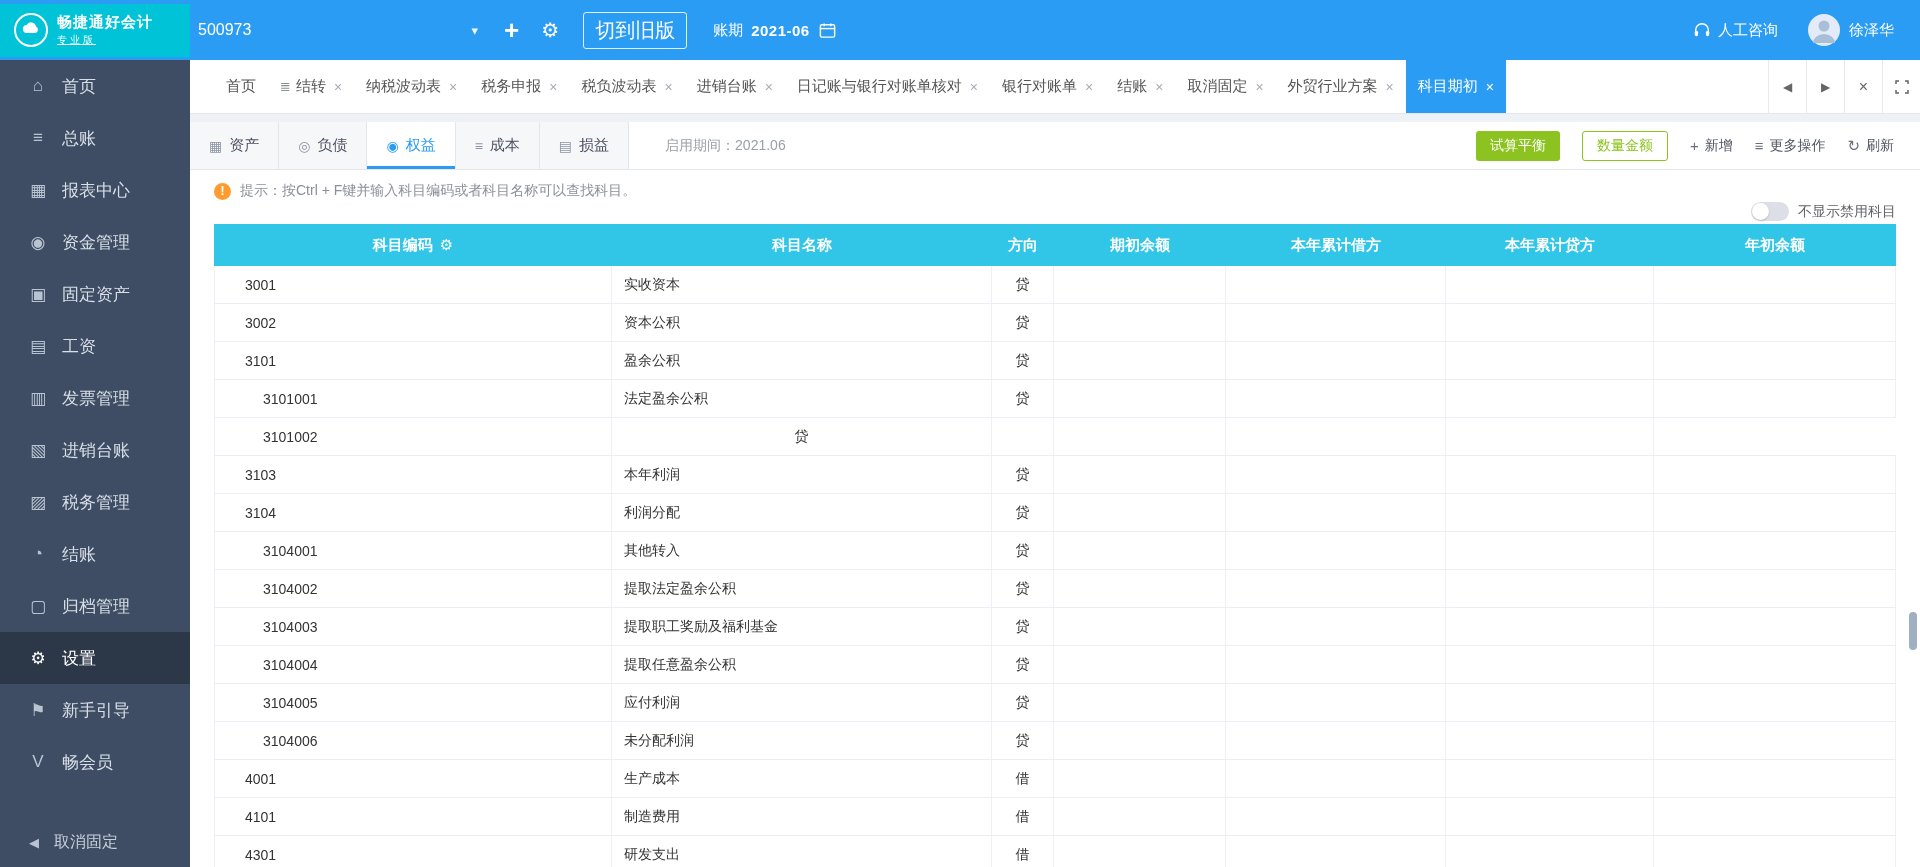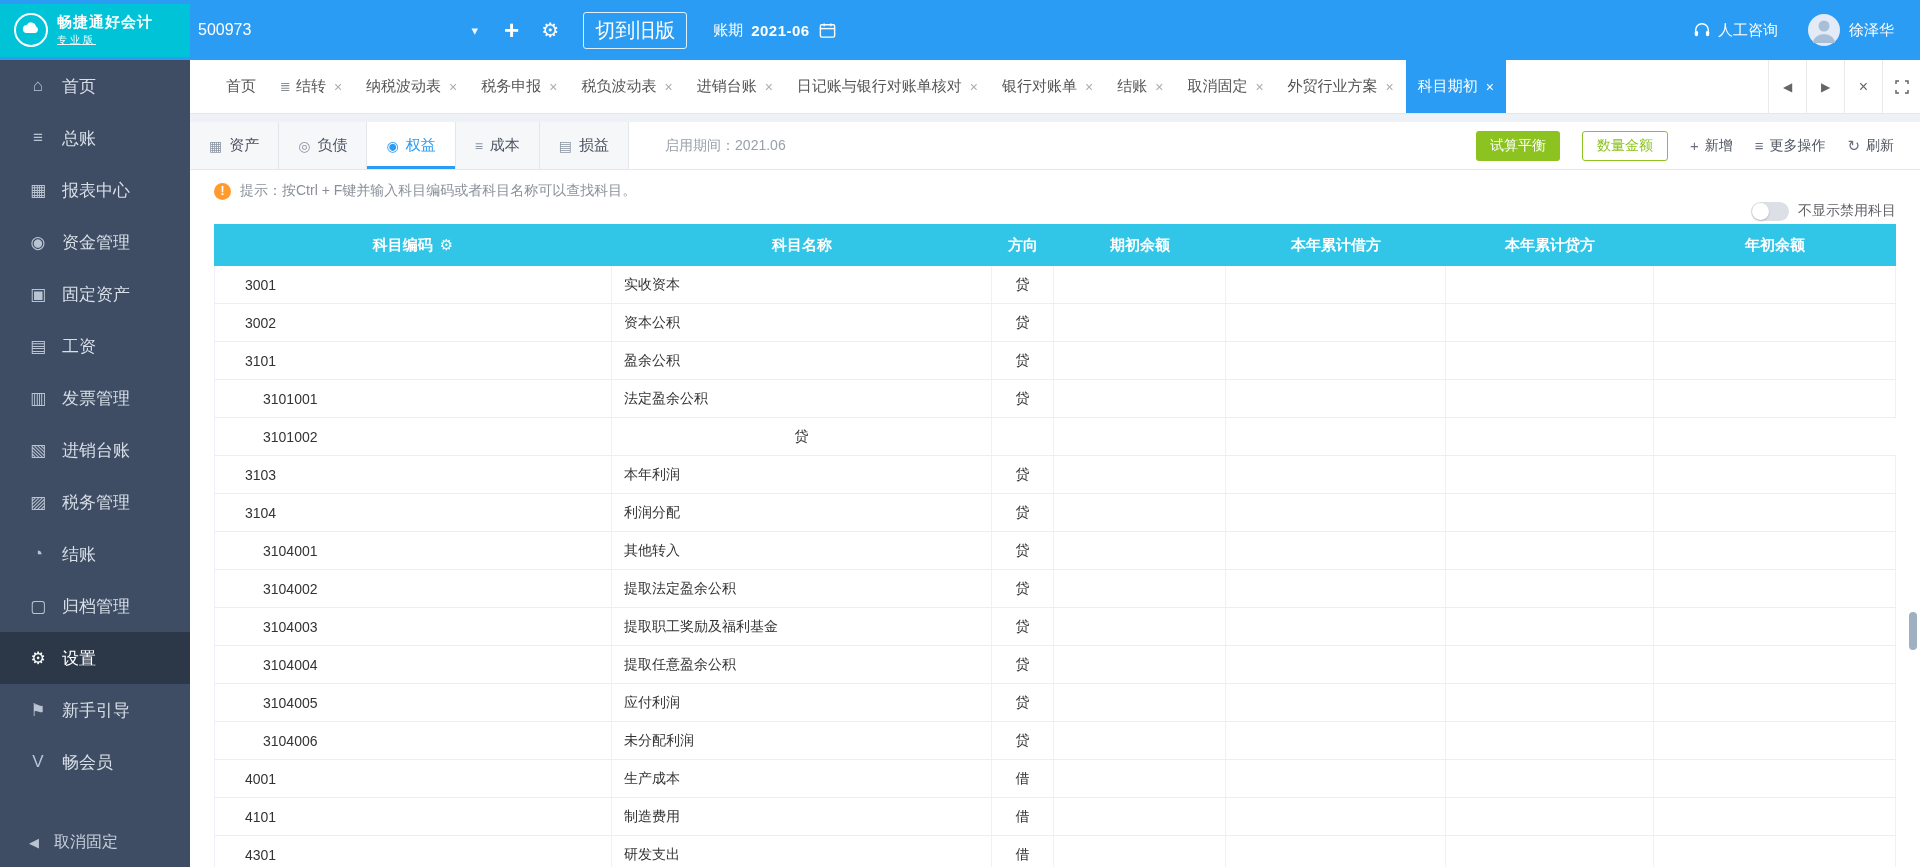--- a/index.html
+++ b/index.html
@@ -67,21 +67,21 @@
   .subtab-actions{margin-left:auto;display:flex;align-items:center;gap:22px;padding-right:26px;}
   .btn-solid-green{background:var(--green);color:#fff;border:none;font-size:14px;height:30px;padding:0 14px;border-radius:3px;cursor:pointer;}
   .btn-outline-green{background:#fff;color:var(--green);border:1px solid var(--green);font-size:14px;height:30px;padding:0 14px;border-radius:3px;cursor:pointer;}
   .btn-text{background:none;border:none;display:flex;align-items:center;gap:6px;font-size:14px;color:#4f5560;cursor:pointer;}
   .btn-text .bt-icon{font-size:15px;color:#6a717c;}
 
   
   .tip-row{height:42px;display:flex;align-items:center;padding:0 24px;}
   .tip-icon{width:17px;height:17px;border-radius:50%;background:#ff9b2f;color:#fff;font-size:12px;font-weight:bold;display:flex;align-items:center;justify-content:center;margin-right:9px;flex:0 0 17px;}
   .tip-text{font-size:14px;color:#8a8f99;}
-  .toggle-wrap{margin-left:auto;display:flex;align-items:flex-start;gap:9px;margin-top:41px;}
+  .toggle-wrap{margin-left:auto;display:flex;align-items:center;gap:9px;margin-top:41px;}
   .toggle{width:38px;height:19px;background:#dcdfe6;border-radius:10px;position:relative;cursor:pointer;}
   .toggle-knob{position:absolute;left:1px;top:1px;width:17px;height:17px;background:#fff;border-radius:50%;box-shadow:0 1px 2px rgba(0,0,0,.2);}
   .toggle-label{font-size:14px;color:#606266;}
 
   
   .table{margin:12px 24px 0;}
   .grid-row{display:grid;grid-template-columns:398px 380px 62px 172px 220px 208px 242px;}
   .thead{background:var(--table-header-bg);height:42px;}
   .th{color:#fff;font-size:15px;font-weight:bold;display:flex;align-items:center;justify-content:center;gap:7px;}
   .th-gear{font-size:15px;font-weight:normal;cursor:pointer;}

